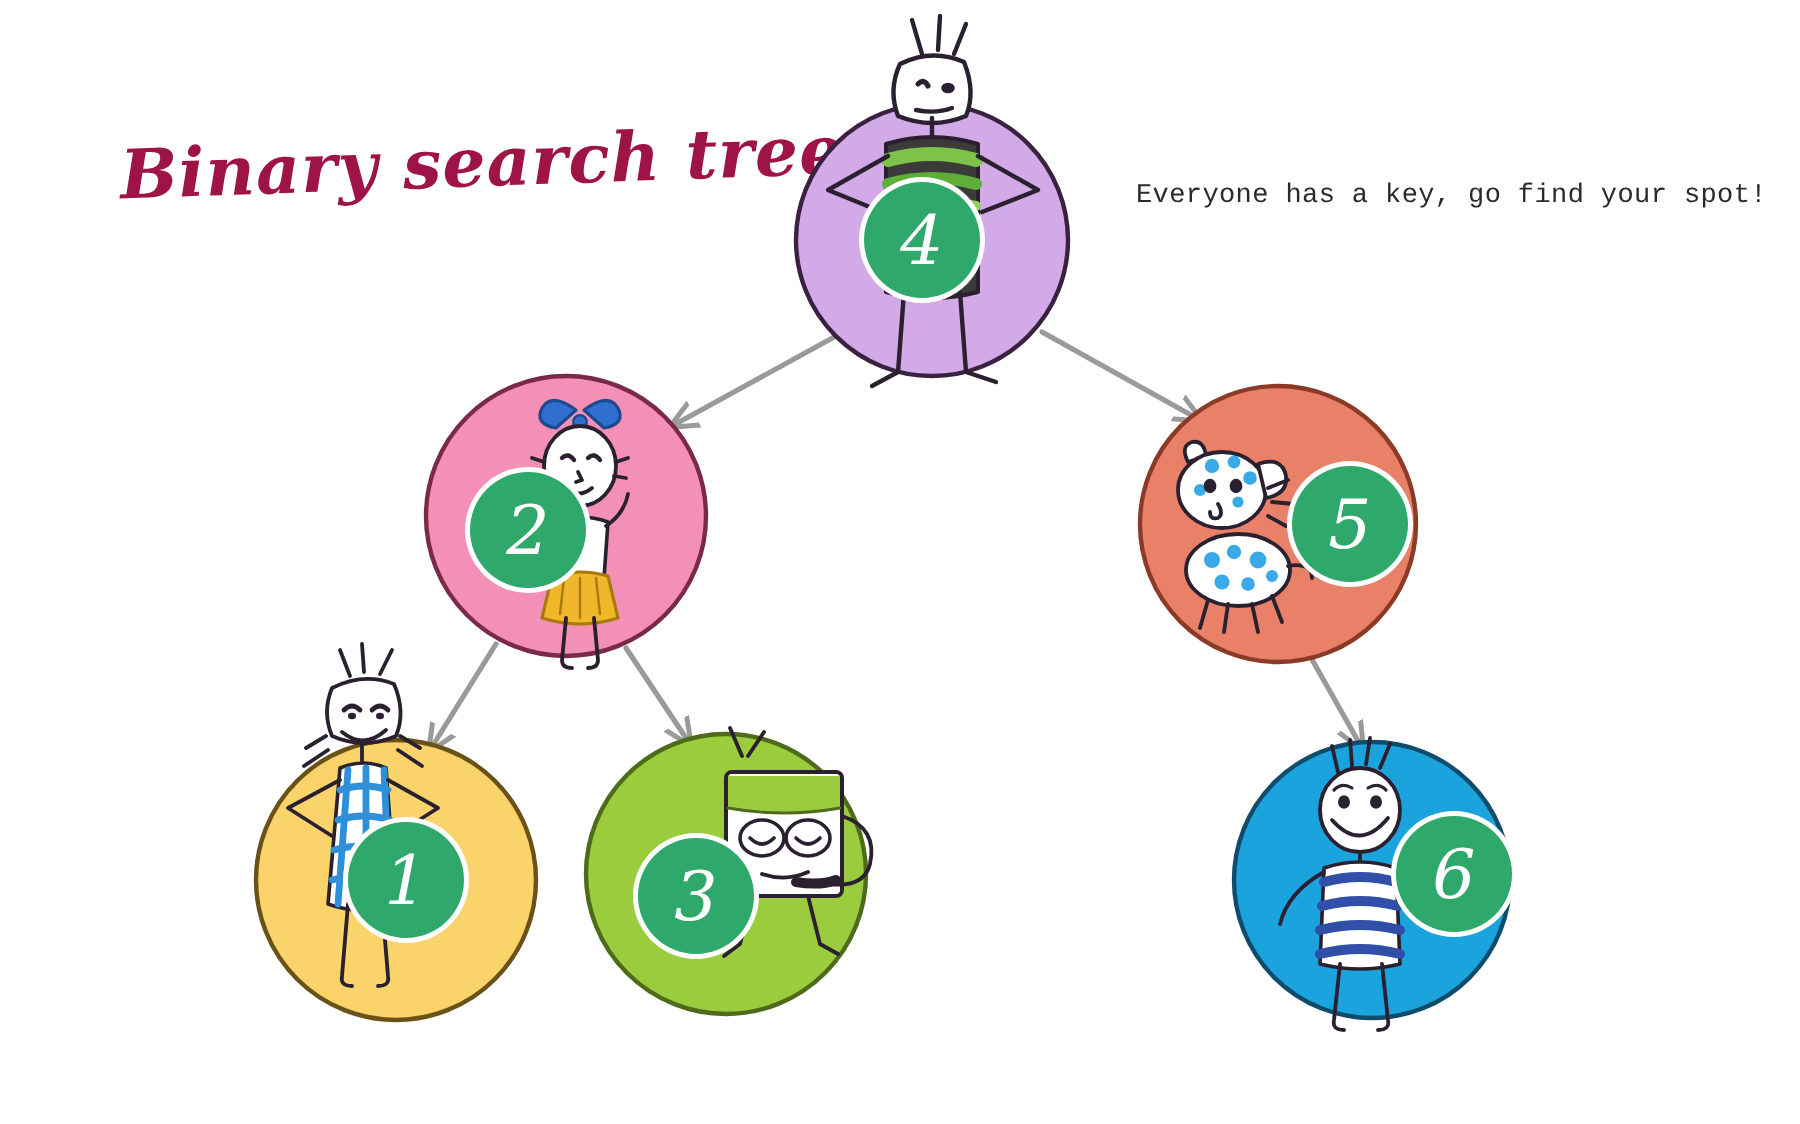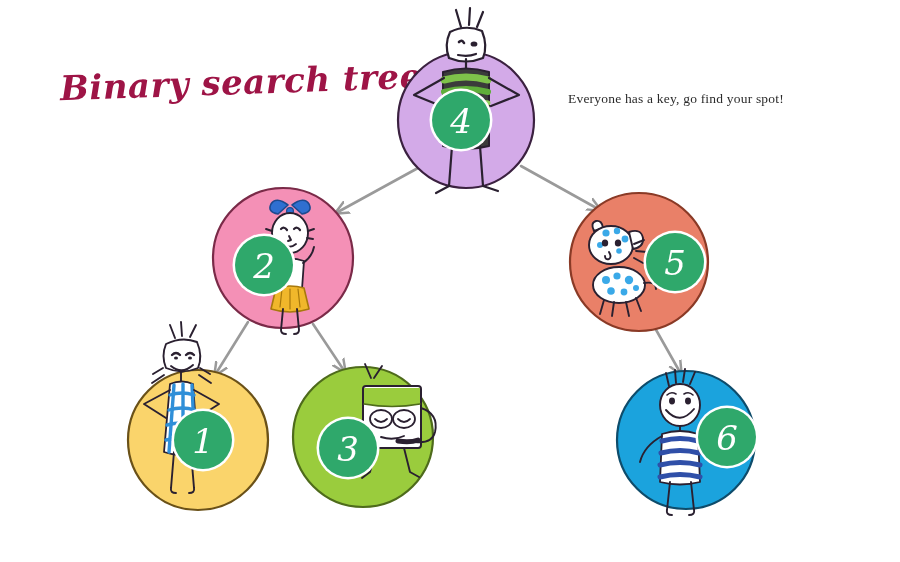--- a/index.html
+++ b/index.html
@@ -20,21 +20,21 @@
     font-weight:700;
     font-size:34px;
     letter-spacing:.5px;
     color:#9E1446;
     white-space:nowrap;
     transform:rotate(-2deg);
   }
   .subtitle{
     position:absolute;
     left:568px; top:91px;
-    font-family:Liberation Serif, serif;
+    font-family:Liberation Mono, monospace;
     font-size:13.5px;
     color:#2b2b2b;
     white-space:nowrap;
     letter-spacing:.2px;
   }
 
   svg.layer{position:absolute;left:0;top:0;width:900px;height:562px;}
   svg.layer.edges{z-index:1;}
   svg.layer.nodes{z-index:2;}
 

